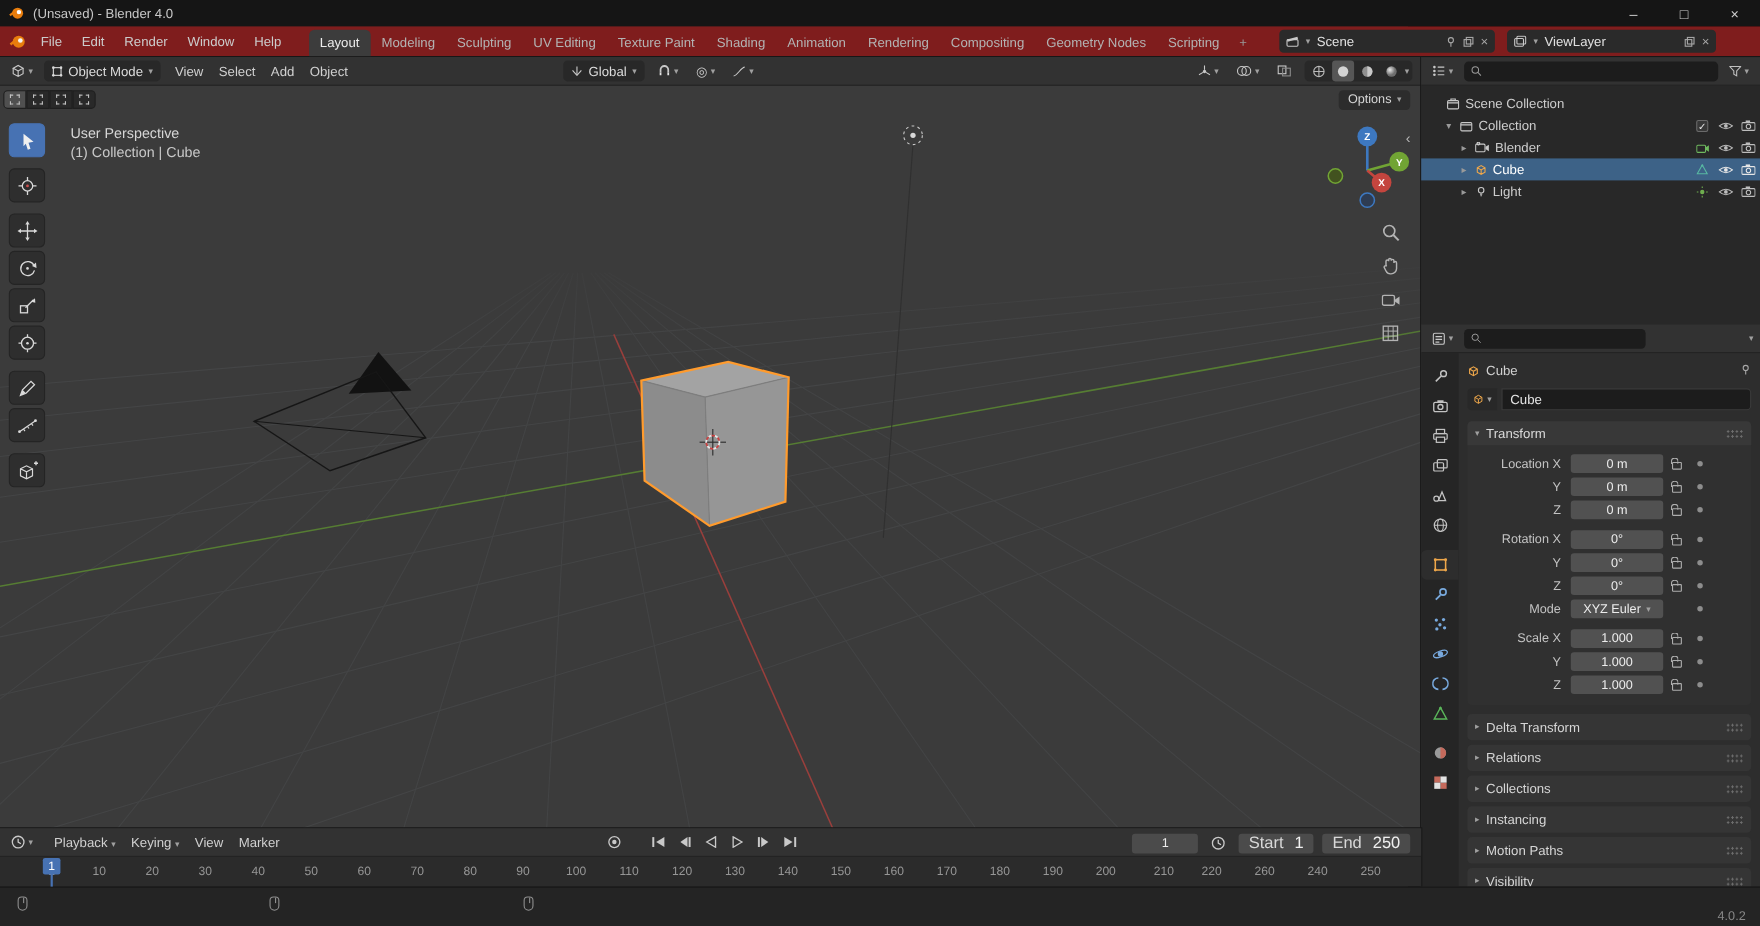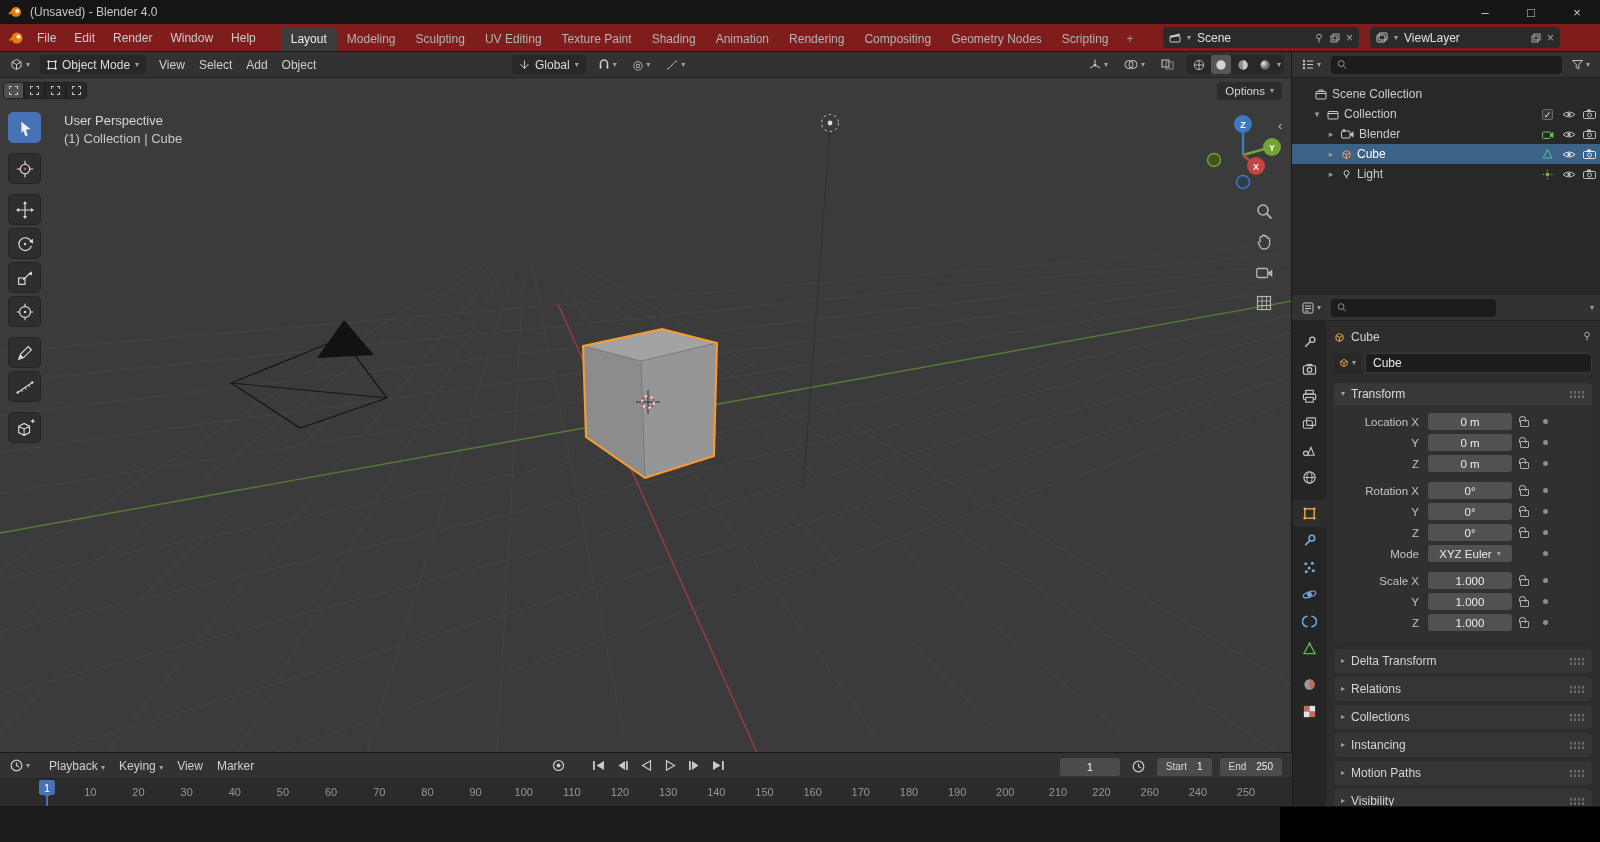--- a/index.html
+++ b/index.html
@@ -86,21 +86,21 @@
   .pgap{height:6px;}
   .hidden{visibility:hidden;}
   .csection{margin-top:4px;height:24px;background:#353535;border-radius:4px;display:flex;align-items:center;gap:6px;padding:0 7px;color:#d5d5d5;}
   
   #timeline{position:absolute;left:0;top:753px;width:1292px;height:53px;box-shadow:0 0 0 1px #191919;}
   #tl-header{position:relative;height:26px;background:#323232;border-bottom:1px solid #232323;display:flex;align-items:center;padding:0 6px;}
   #tl-center{position:absolute;left:548px;top:3px;display:flex;align-items:center;gap:4px;}
   .tl-btn{width:20px;height:19px;display:flex;align-items:center;justify-content:center;border-radius:3px;}
   #tl-right{position:absolute;right:10px;top:4px;display:flex;align-items:center;gap:8px;}
   .tl-field{width:60px;height:18px;background:#4b4b4b;border-radius:3px;color:#ececec;display:flex;align-items:center;justify-content:center;font-size:11.5px;}
-  .tl-pill{height:18px;background:#4b4b4b;border-radius:3px;color:#d8d8d8;display:flex;align-items:center;gap:10px;padding:0 9px;font-size:10px;}
+  .tl-pill{height:18px;background:#4b4b4b;border-radius:3px;color:#d8d8d8;display:flex;align-items:center;gap:10px;padding:0 9px;font-size:15px;}
   .tl-pill .v{color:#f0f0f0;}
   #ruler{position:relative;height:27px;background:#2b2b2b;}
   .tick{position:absolute;top:7px;transform:translateX(-50%);color:#969696;font-size:11px;}
   #playhead-badge{position:absolute;left:47px;top:1px;transform:translateX(-50%);background:#4772b3;color:#fff;border-radius:2px;padding:0 5px;height:15px;font-size:11px;display:flex;align-items:center;z-index:2;}
   #playhead-line{position:absolute;left:46px;top:15px;width:2px;height:12px;background:#4772b3;z-index:1;}
   
   #statusbar{position:absolute;left:0;top:806px;width:1600px;height:36px;background:#242424;border-top:1px solid #181818;}
   .mouse{position:absolute;top:8px;width:9px;height:13px;border:1px solid #8f8f8f;border-radius:4px 4px 5px 5px;}
   .mouse::before{content:"";position:absolute;left:4px;top:0;width:1px;height:5px;background:#8f8f8f;}
   #version{position:absolute;right:13px;bottom:3px;color:#878787;font-size:11.5px;}
@@ -1050,14 +1050,20 @@
           <span class="tick" style="left: 1101.55px;">220</span>
           <span class="tick" style="left: 1149.7px;">260</span>
           <span class="tick" style="left: 1197.86px;">240</span>
           <span class="tick" style="left: 1246.01px;">250</span>
         </div>
       <div id="playhead-line"></div>
       <div id="playhead-badge">1</div>
     </div>
   </div>
 
+  <div id="statusbar">
+    <span class="mouse" style="left:16px"></span>
+    <span class="mouse" style="left:245px"></span>
+    <span class="mouse" style="left:476px"></span>
+    <span id="version">4.0.2</span>
+  </div>
 
 </div>
 
 </body></html>

